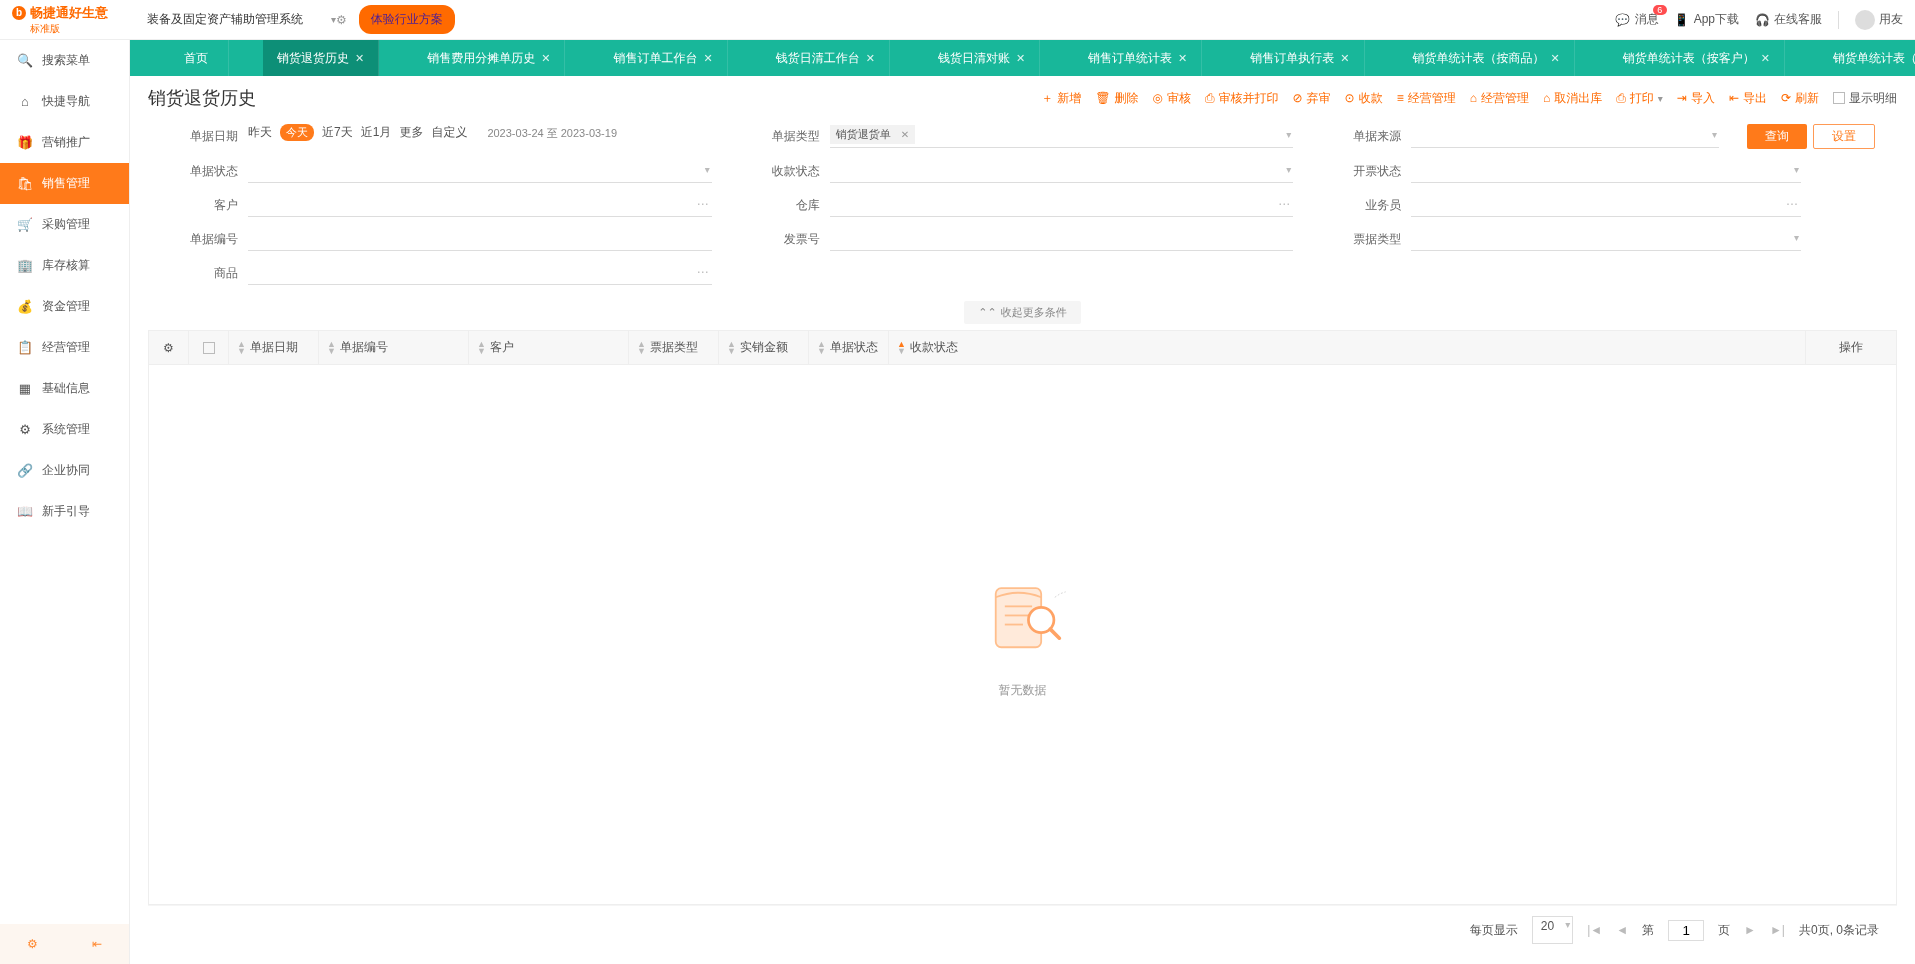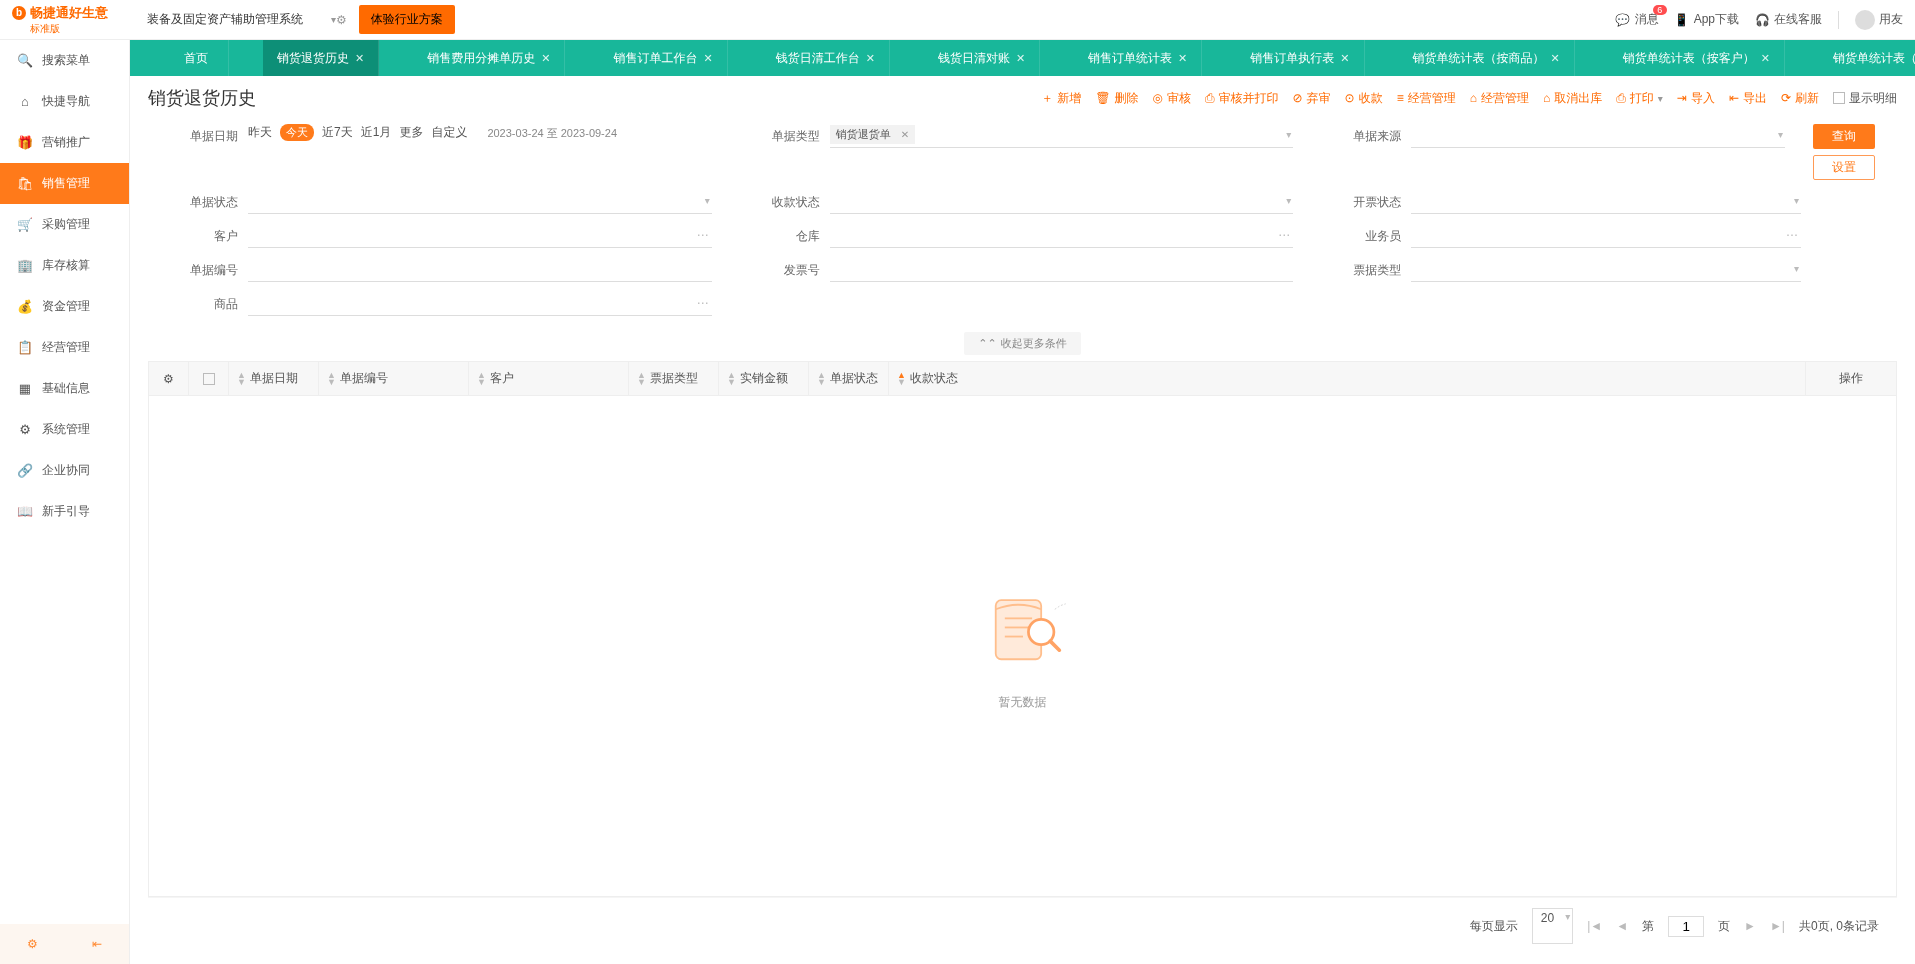--- a/index.html
+++ b/index.html
@@ -8,21 +8,21 @@
 
 
 .top-header { height: 40px; display: flex; align-items: center; border-bottom: 1px solid #eee; padding: 0 12px; }
 .logo-area { width: 115px; display: flex; flex-direction: column; align-items: flex-start; justify-content: center; }
 .logo-main { color: #ff6a00; font-size: 13px; font-weight: bold; display: flex; align-items: center; gap: 4px; }
 .logo-sub { color: #ff6a00; font-size: 10px; margin-left: 18px; }
 .logo-icon { width: 14px; height: 14px; background: #ff6a00; border-radius: 50%; display: inline-flex; align-items: center; justify-content: center; color: #fff; font-size: 10px; font-weight: bold; }
 .product-select { display: flex; align-items: center; gap: 28px; margin-left: 20px; color: #333; }
 .chevron-down { font-size: 10px; color: #999; }
 .gear-small { font-size: 12px; color: #999; cursor: pointer; }
-.experience-btn { background: #ff6a00; color: #000000; padding: 6px 12px; border-radius: 2px; margin-left: 12px; cursor: pointer; }
+.experience-btn { background: #ff6a00; color: #4c1d95; padding: 6px 12px; border-radius: 12px; margin-left: 12px; cursor: pointer; }
 .header-right { margin-left: auto; display: flex; align-items: center; gap: 16px; color: #555; }
 .header-action { display: flex; align-items: center; gap: 4px; cursor: pointer; position: relative; }
 .badge { position: absolute; top: -6px; right: -8px; background: #ff4d4f; color: #fff; border-radius: 8px; padding: 0 4px; font-size: 9px; min-width: 14px; text-align: center; }
 .avatar { width: 20px; height: 20px; background: #ddd; border-radius: 50%; display: inline-block; }
 .divider-v { width: 1px; height: 18px; background: #ddd; }
 
 
 .body { display: flex; flex: 1; min-height: 0; }
 .sidebar { width: 130px; background: #fff; border-right: 1px solid #eee; display: flex; flex-direction: column; }
 .sidebar-items { flex: 1; }
@@ -59,21 +59,21 @@
 .filter-control { flex: 1; display: flex; align-items: center; border-bottom: 1px solid #ddd; min-height: 24px; position: relative; padding-bottom: 2px; }
 .filter-control.noborder { border-bottom: none; align-items: flex-start; gap: 20px; }
 .date-options { display: flex; gap: 8px; align-items: center; }
 .date-opt { cursor: pointer; color: #555; }
 .date-opt.active { background: #ff7a1a; color: #fff; padding: 1px 6px; border-radius: 8px; font-size: 11px; }
 .date-range { color: #888; font-size: 11px; margin-top: 2px; }
 .chev { position: absolute; right: 2px; color: #bbb; font-size: 10px; }
 .dots { position: absolute; right: 2px; color: #bbb; letter-spacing: 1px; }
 .chip { background: #f2f2f2; padding: 2px 6px; display: inline-flex; align-items: center; gap: 10px; color: #555; font-size: 11px; }
 .chip-x { color: #999; cursor: pointer; font-size: 10px; }
-.side-buttons { display: flex; flex-direction: column; gap: 6px; margin-left: 18px; }
+.side-buttons { display: flex; gap: 6px; margin-left: 18px; }
 .btn-primary { background: #ff7a1a; color: #fff; padding: 4px 18px; border-radius: 2px; cursor: pointer; text-align: center; }
 .btn-ghost { border: 1px solid #ff9a55; color: #ff7a1a; padding: 3px 18px; border-radius: 2px; cursor: pointer; text-align: center; }
 
 .collapse-bar { display: flex; justify-content: center; margin: 6px 0 0 0; }
 .collapse-btn { background: #f5f5f5; padding: 4px 14px; color: #888; font-size: 11px; cursor: pointer; border-radius: 2px; display: flex; align-items: center; gap: 4px; }
 
 
 .table-wrap { margin: 6px 18px 0 18px; border: 1px solid #eee; flex: 1; display: flex; flex-direction: column; min-height: 0; }
 .table-head { display: flex; background: #f7f7f7; height: 34px; align-items: center; color: #555; border-bottom: 1px solid #eee; }
 .th { display: flex; align-items: center; padding: 0 8px; border-right: 1px solid #eee; height: 100%; gap: 4px; }
@@ -88,21 +88,21 @@
 .th-amt { width: 90px; }
 .th-bill { width: 80px; }
 .th-pay { flex: 1; }
 .th-op { width: 90px; text-align: center; justify-content: center; }
 
 .table-body { flex: 1; display: flex; flex-direction: column; align-items: center; justify-content: center; color: #999; }
 .empty-illus { width: 110px; height: 100px; opacity: 0.9; }
 .empty-text { margin-top: 12px; }
 
 .table-footer { display: flex; align-items: center; justify-content: flex-end; padding: 10px 18px; gap: 14px; color: #555; border-top: 1px solid #f5f5f5; margin: 0 18px 10px 18px; }
-.page-size-sel { border: 1px solid #ddd; padding: 2px 18px 18px 8px; position: relative; }
+.page-size-sel { border: 1px solid #ddd; padding: 2px 18px 10px 8px; position: relative; }
 .page-input { border: 1px solid #ddd; width: 36px; text-align: center; padding: 2px 0; }
 .pg-btn { color: #bbb; cursor: pointer; }
 </style>
 </head>
 <body>
 
 <div class="app">
 
   <div class="top-header">
     <div class="logo-area">
@@ -321,21 +321,21 @@
             <div class="filter-label">单据日期</div>
             <div class="filter-control noborder">
               <div class="date-options" id="date-options">
                   <span class="date-opt">昨天</span>
                   <span class="date-opt active">今天</span>
                   <span class="date-opt">近7天</span>
                   <span class="date-opt">近1月</span>
                   <span class="date-opt">更多</span>
                   <span class="date-opt">自定义</span>
                 </div>
-              <div class="date-range">2023-03-24 至 2023-09-24</div>
+              <div class="date-range">2023-03-24 至 2023-03-19</div>
             </div>
           </div>
           <div class="filter-item">
             <div class="filter-label">单据类型</div>
             <div class="filter-control">
               <span class="chip">
                   <span>销货退货单</span>
                   <span class="chip-x">✕</span>
                 </span>
               <span class="chev">▾</span>

